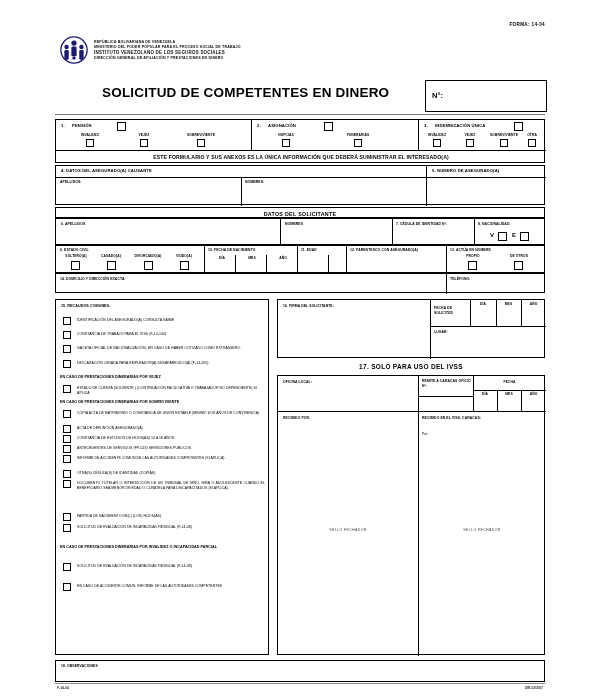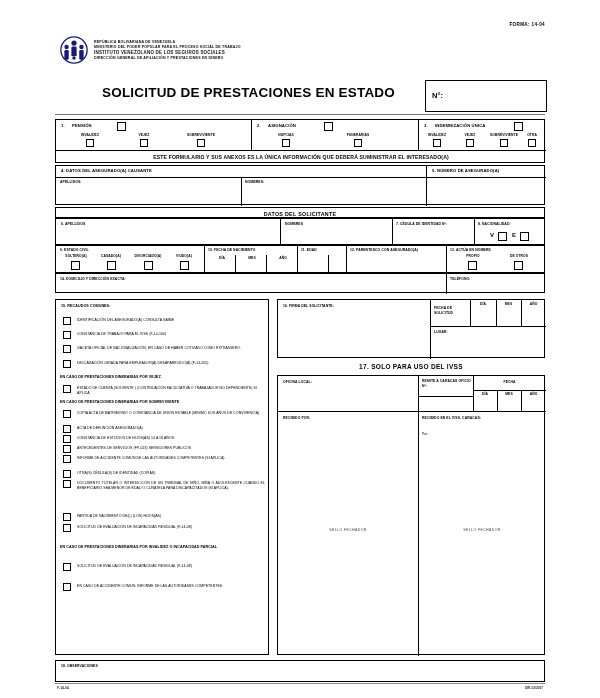--- a/index.html
+++ b/index.html
@@ -69,21 +69,21 @@
     </svg>
     <div class="orgtext">
       <div>REPÚBLICA BOLIVARIANA DE VENEZUELA</div>
       <div>MINISTERIO DEL PODER POPULAR PARA EL PROCESO SOCIAL DE TRABAJO</div>
       <div class="big">INSTITUTO VENEZOLANO DE LOS SEGUROS SOCIALES</div>
       <div>DIRECCIÓN GENERAL DE AFILIACIÓN Y PRESTACIONES EN DINERO</div>
     </div>
   </div>
 
   <div class="titlerow">
-    <div class="maintitle">SOLICITUD DE PRESTACIONES EN ESTADO</div>
+    <div class="maintitle">SOLICITUD DE COMPETENTES EN DINERO</div>
     <div class="numbox">
       <span>N°:</span>
     </div>
   </div>
   <div class="rule"></div>
 
   <div class="bx" style="left:0;top:97px;width:490px;height:44px;">
 
     <div class="optgrp" style="left:0;top:0;width:196px;height:30px;border:none;border-right:1px solid #000;">
       <div class="lbl" style="left:5px;top:4px;">1.</div>

